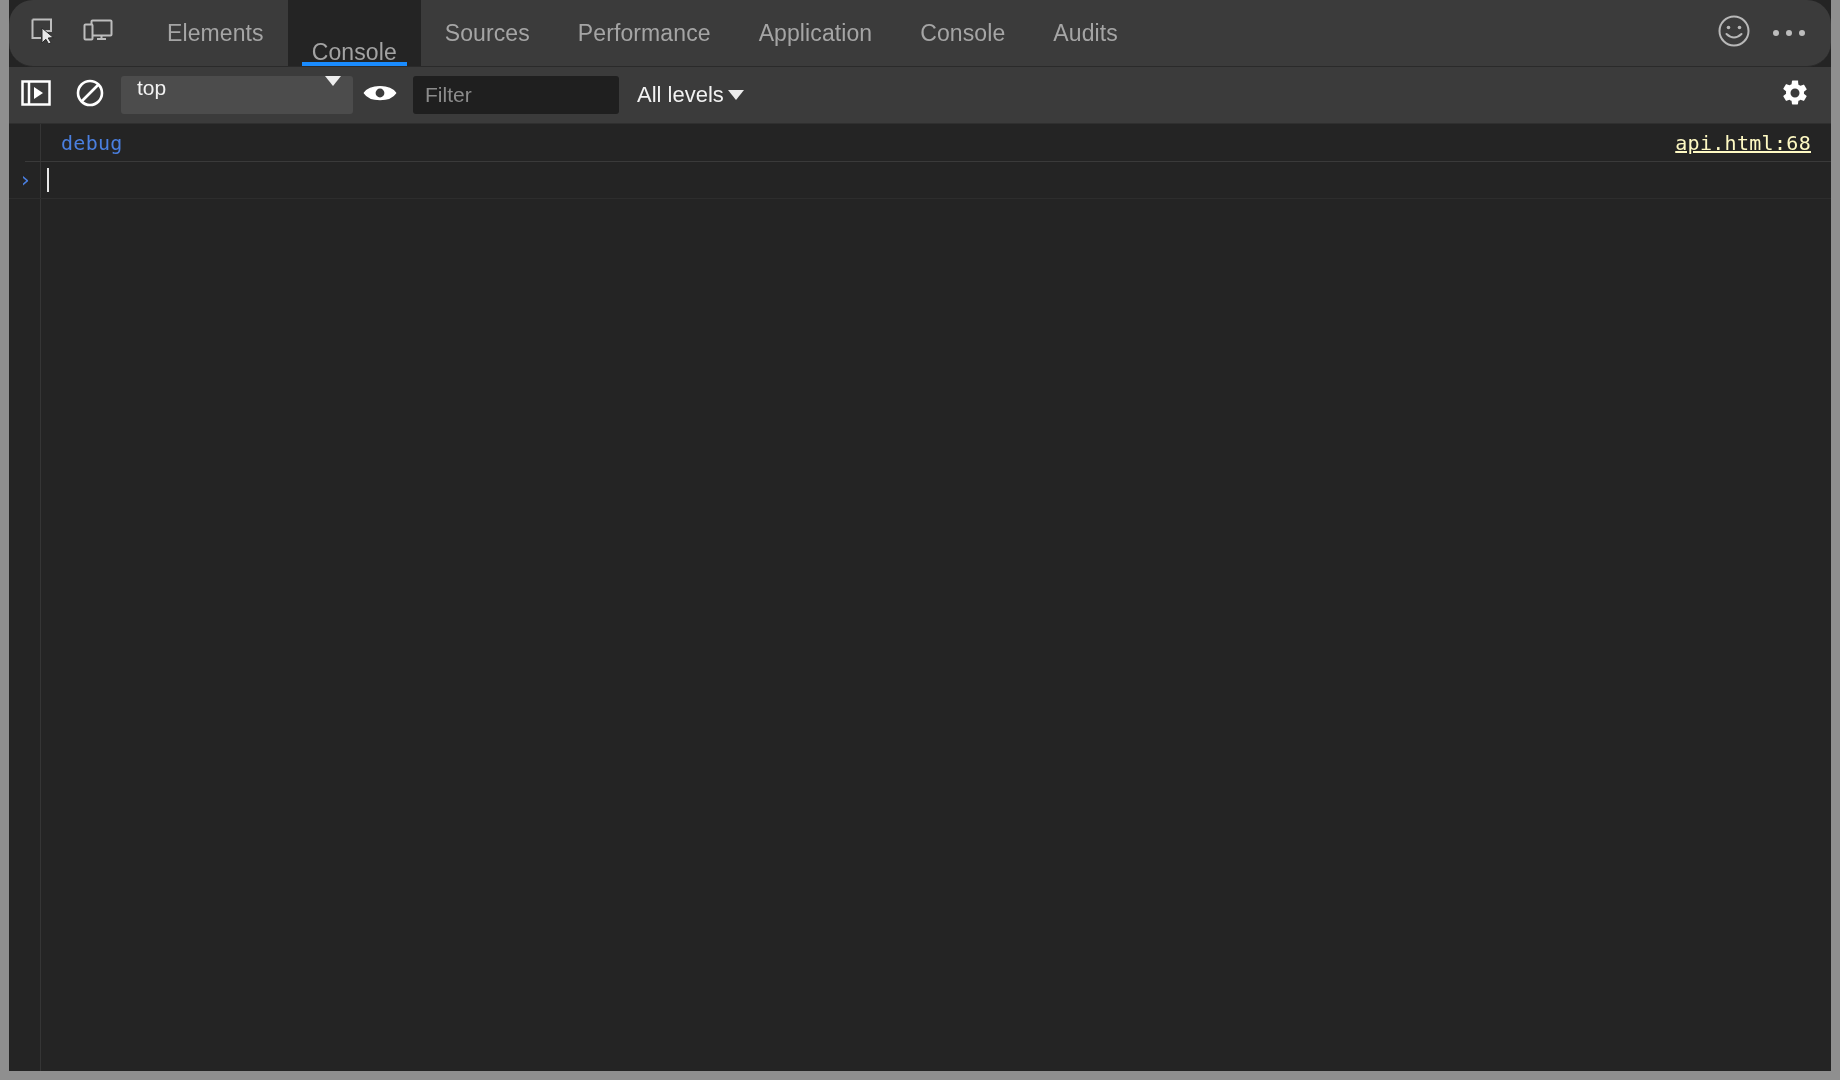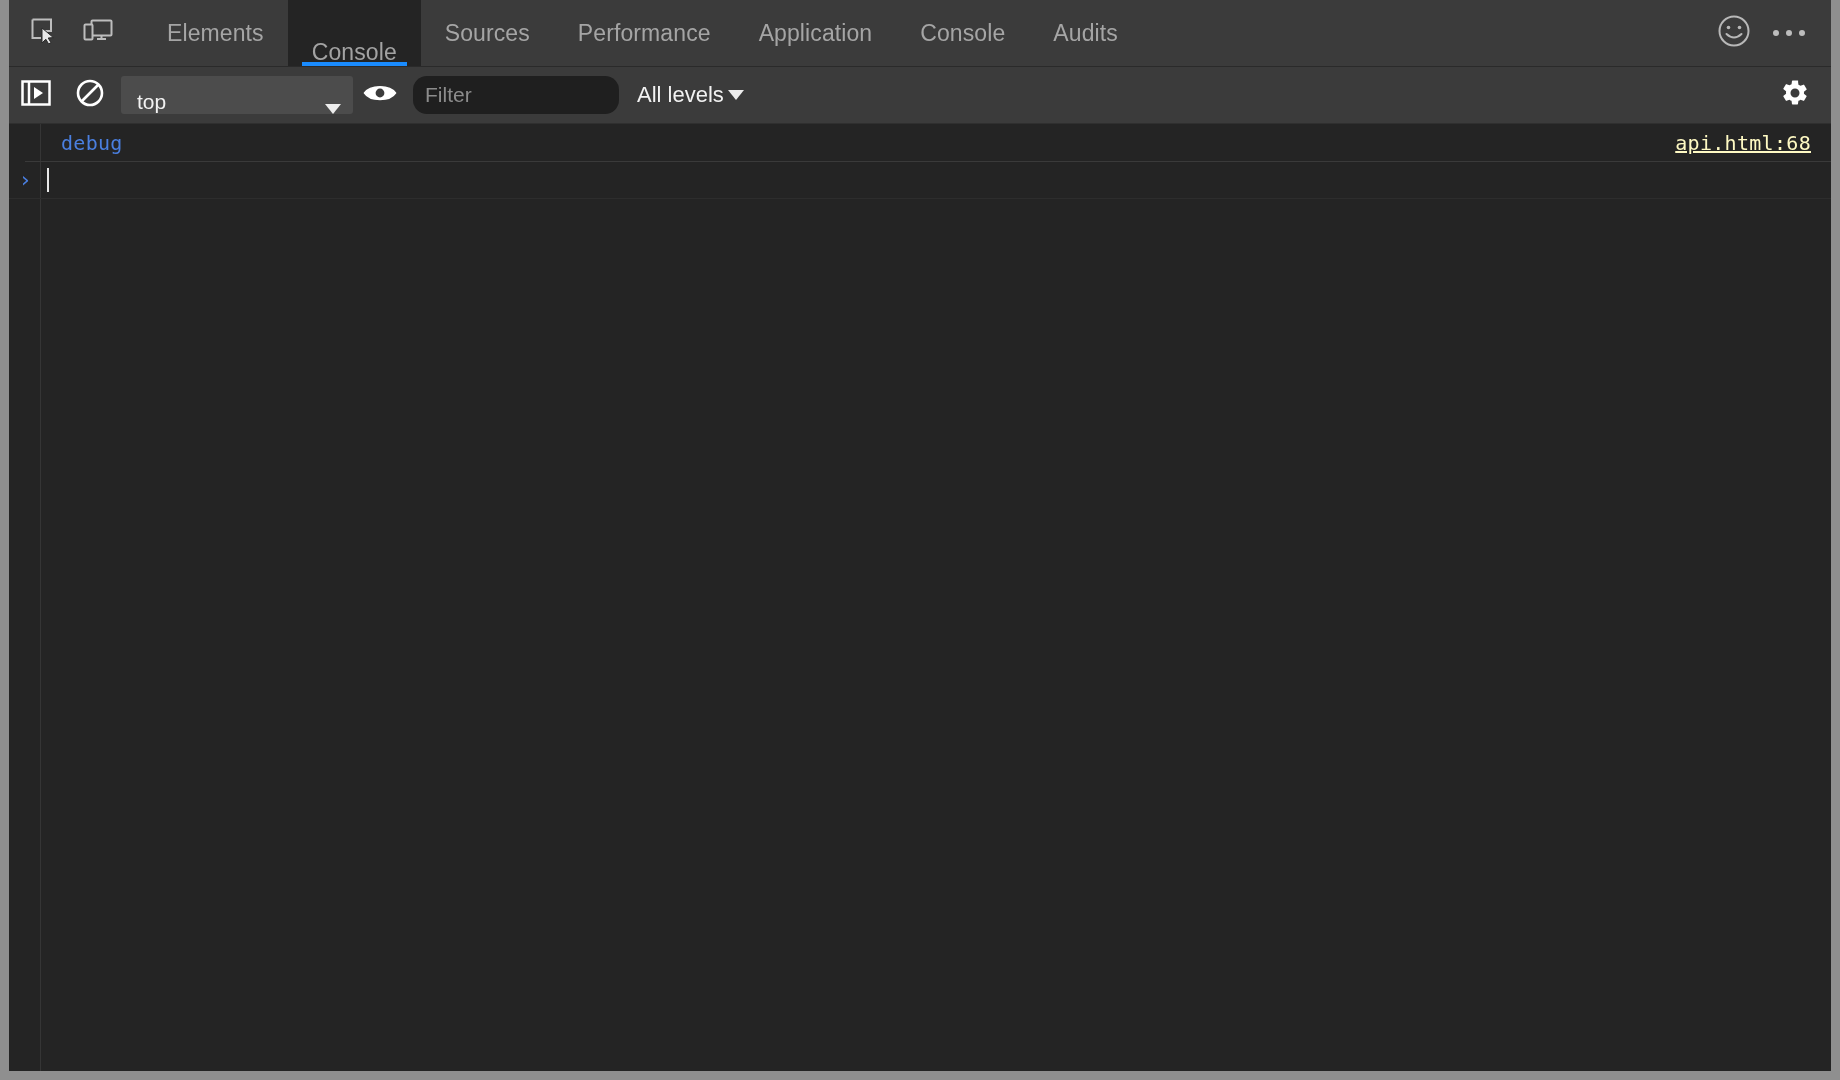--- a/index.html
+++ b/index.html
@@ -33,20 +33,21 @@
 
   
   .tabstrip {
     height: 66px;
     min-height: 66px;
     background: #3b3b3b;
     display: flex;
     align-items: stretch;
     position: relative;
     border-bottom: 1px solid #2a2a2a;
+    border-radius: 24px;
   }
   .tool-icon-btn {
     width: 54px;
     display: flex;
     align-items: center;
     justify-content: center;
     flex: 0 0 auto;
   }
   .tool-icon-btn.first { margin-left: 8px; }
 
@@ -127,42 +128,42 @@
     justify-content: center;
     flex: 0 0 auto;
   }
   .ctx-select {
     width: 232px;
     height: 38px;
     margin-left: 4px;
     background: #4c4c4c;
     border-radius: 3px;
     display: flex;
-    align-items: flex-end;
+    align-items: flex-start;
     justify-content: space-between;
     padding: 0 12px 0 16px;
     box-sizing: border-box;
     flex: 0 0 auto;
   }
   .ctx-select .label {
     font-size: 21px;
     color: #f2f2f2;
   }
   .caret {
     width: 0; height: 0;
     border-left: 8px solid transparent;
     border-right: 8px solid transparent;
     border-top: 10px solid #ededed;
   }
   .filter-input {
     width: 206px;
     height: 38px;
     background: #1f1f1f;
     border: none;
-    border-radius: 14px;
+    border-radius: 3px;
     margin-left: 6px;
     padding: 0 12px;
     box-sizing: border-box;
     color: #e0e0e0;
     font-size: 21px;
     font-family: "Liberation Sans", sans-serif;
     flex: 0 0 auto;
     outline: none;
   }
   .filter-input::placeholder { color: #8c8c8c; }

